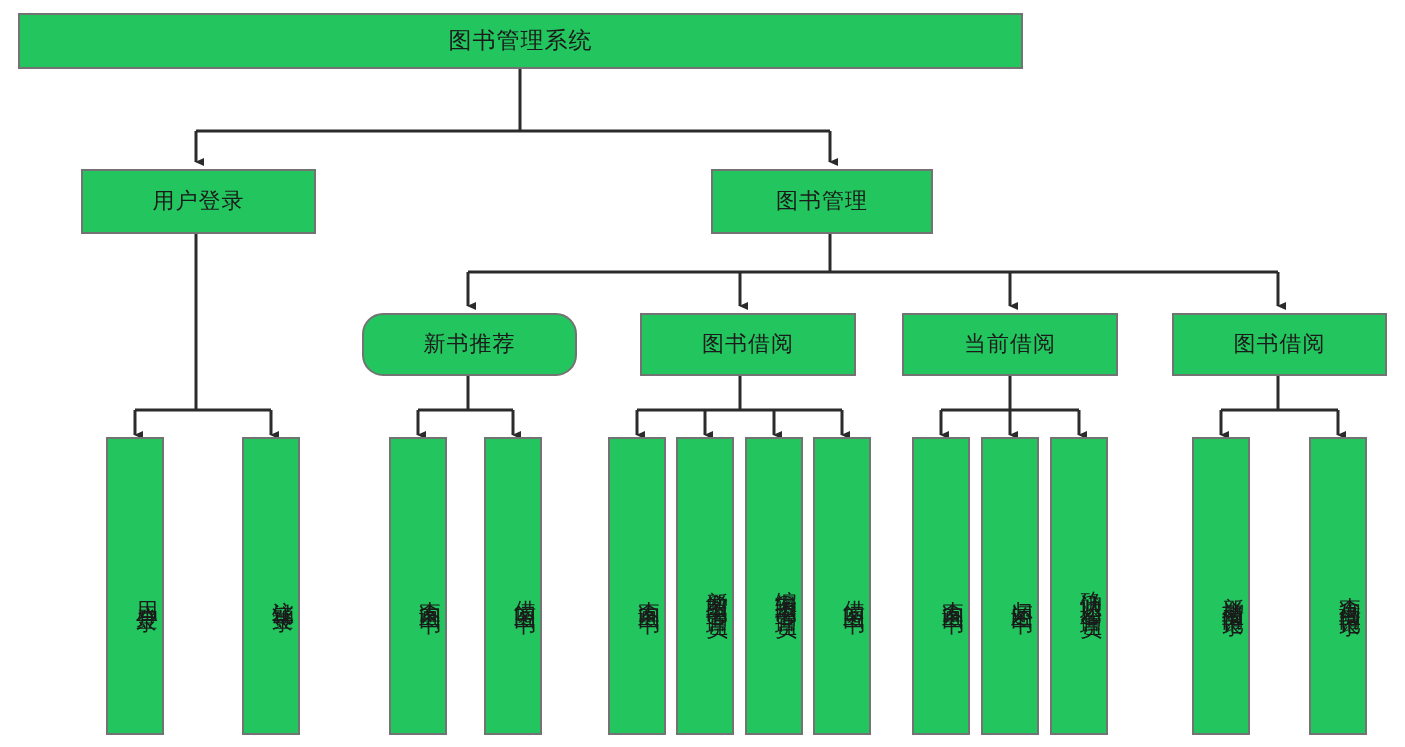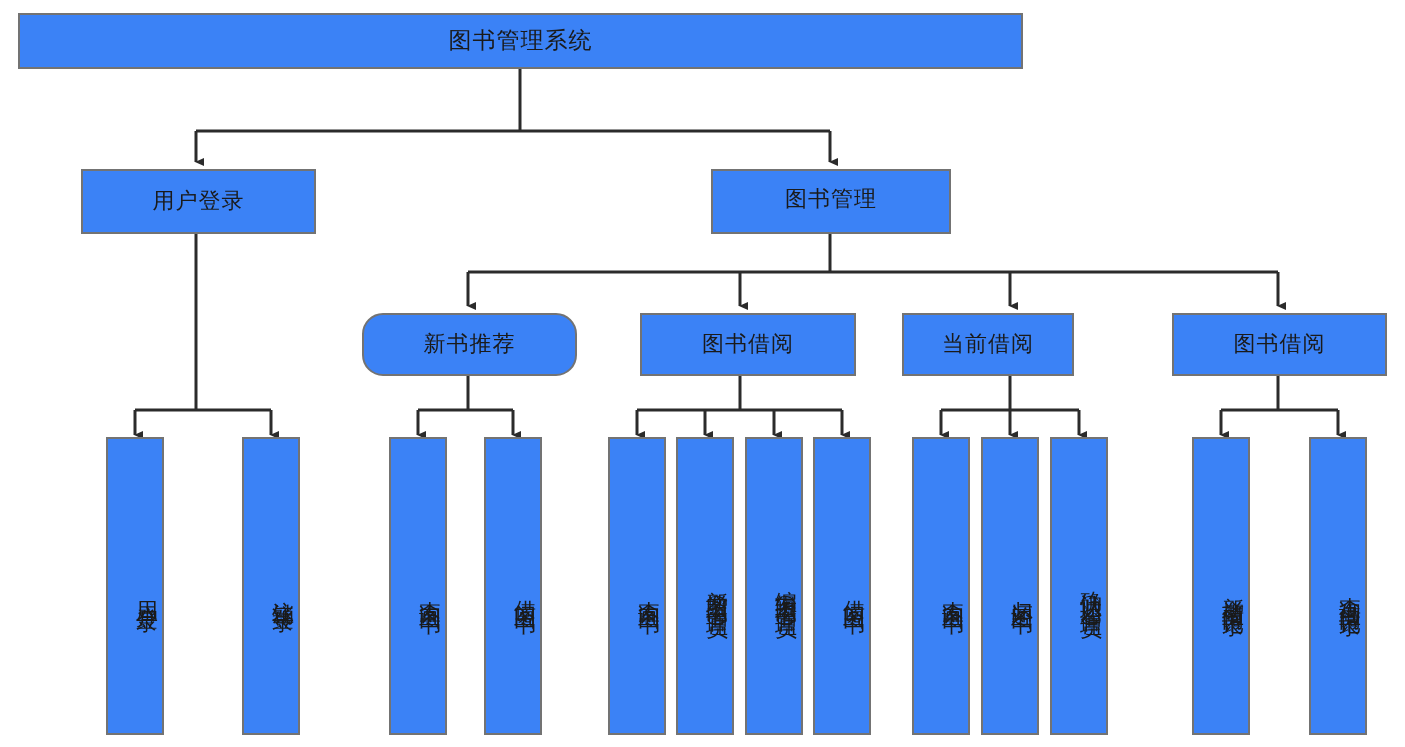--- a/index.html
+++ b/index.html
@@ -1,19 +1,19 @@
 <!DOCTYPE html>
 <html><head>
 <meta charset="utf-8">
 <style>
   html,body{margin:0;padding:0;background:#ffffff;}
   body{width:1405px;height:747px;font-family:"DejaVu Sans","Liberation Sans",sans-serif;color:#1a1a1a;overflow:hidden;}
   #diagram{position:relative;width:1405px;height:747px;}
   svg#wires{position:absolute;left:0;top:0;width:1405px;height:747px;}
-  .node{position:absolute;box-sizing:border-box;background:#3b82f6;border:2px solid #737373;display:flex;align-items:center;justify-content:center;text-align:center;}
+  .node{position:absolute;box-sizing:border-box;background:#22c55e;border:2px solid #737373;display:flex;align-items:center;justify-content:center;text-align:center;}
   .node.h{font-size:22px;line-height:1.1;letter-spacing:1px;}
   .node.v{writing-mode:vertical-rl;text-orientation:upright;font-size:22px;letter-spacing:4px;padding-top:10px;align-items:flex-start;justify-content:center;}
   .node.root{font-size:23px;border-width:2px;}
   #watermark{position:absolute;right:8px;bottom:4px;font-size:19px;color:#b9b9b9;letter-spacing:1px;white-space:nowrap;}
 </style>
 </head>
 <body>
 
 <div id="diagram">
 
@@ -63,25 +63,25 @@
       <path d="M1278,376 L1278,410"></path>
       <path d="M1221,410 L1338,410"></path>
       <path d="M1221,410 L1221,435" marker-end="url(#ah)"></path>
       <path d="M1338,410 L1338,435" marker-end="url(#ah)"></path>
     </g>
   </svg>
 
   <div class="node h root" style="left:18px;top:13px;width:1005px;height:56px;">图书管理系统</div>
 
   <div class="node h" style="left:81px;top:169px;width:235px;height:65px;">用户登录</div>
-  <div class="node h" style="left:711px;top:169px;width:240px;height:65px;font-family:Liberation Mono, monospace;">图书管理</div>
+  <div class="node h" style="left:711px;top:169px;width:222px;height:65px;">图书管理</div>
 
   <div class="node h" style="left:362px;top:313px;width:215px;height:63px;border-radius:21px;">新书推荐</div>
   <div class="node h" style="left:632px;top:313px;width:216px;height:63px;margin-left:8px;">图书借阅</div>
-  <div class="node h" style="left:902px;top:313px;width:172px;height:63px;">当前借阅</div>
+  <div class="node h" style="left:902px;top:313px;width:216px;height:63px;">当前借阅</div>
   <div class="node h" style="left:1172px;top:313px;width:215px;height:63px;">图书借阅</div>
 
   <div class="node v" style="left:106px;top:437px;width:58px;height:298px;">用户登录</div>
   <div class="node v" style="left:242px;top:437px;width:58px;height:298px;">注销登录</div>
 
   <div class="node v" style="left:389px;top:437px;width:58px;height:298px;">查询图书</div>
   <div class="node v" style="left:484px;top:437px;width:58px;height:298px;">借阅图书</div>
 
   <div class="node v" style="left:608px;top:437px;width:58px;height:298px;">查询图书</div>
   <div class="node v" style="left:676px;top:437px;width:58px;height:298px;">新增图书（管理员）</div>

